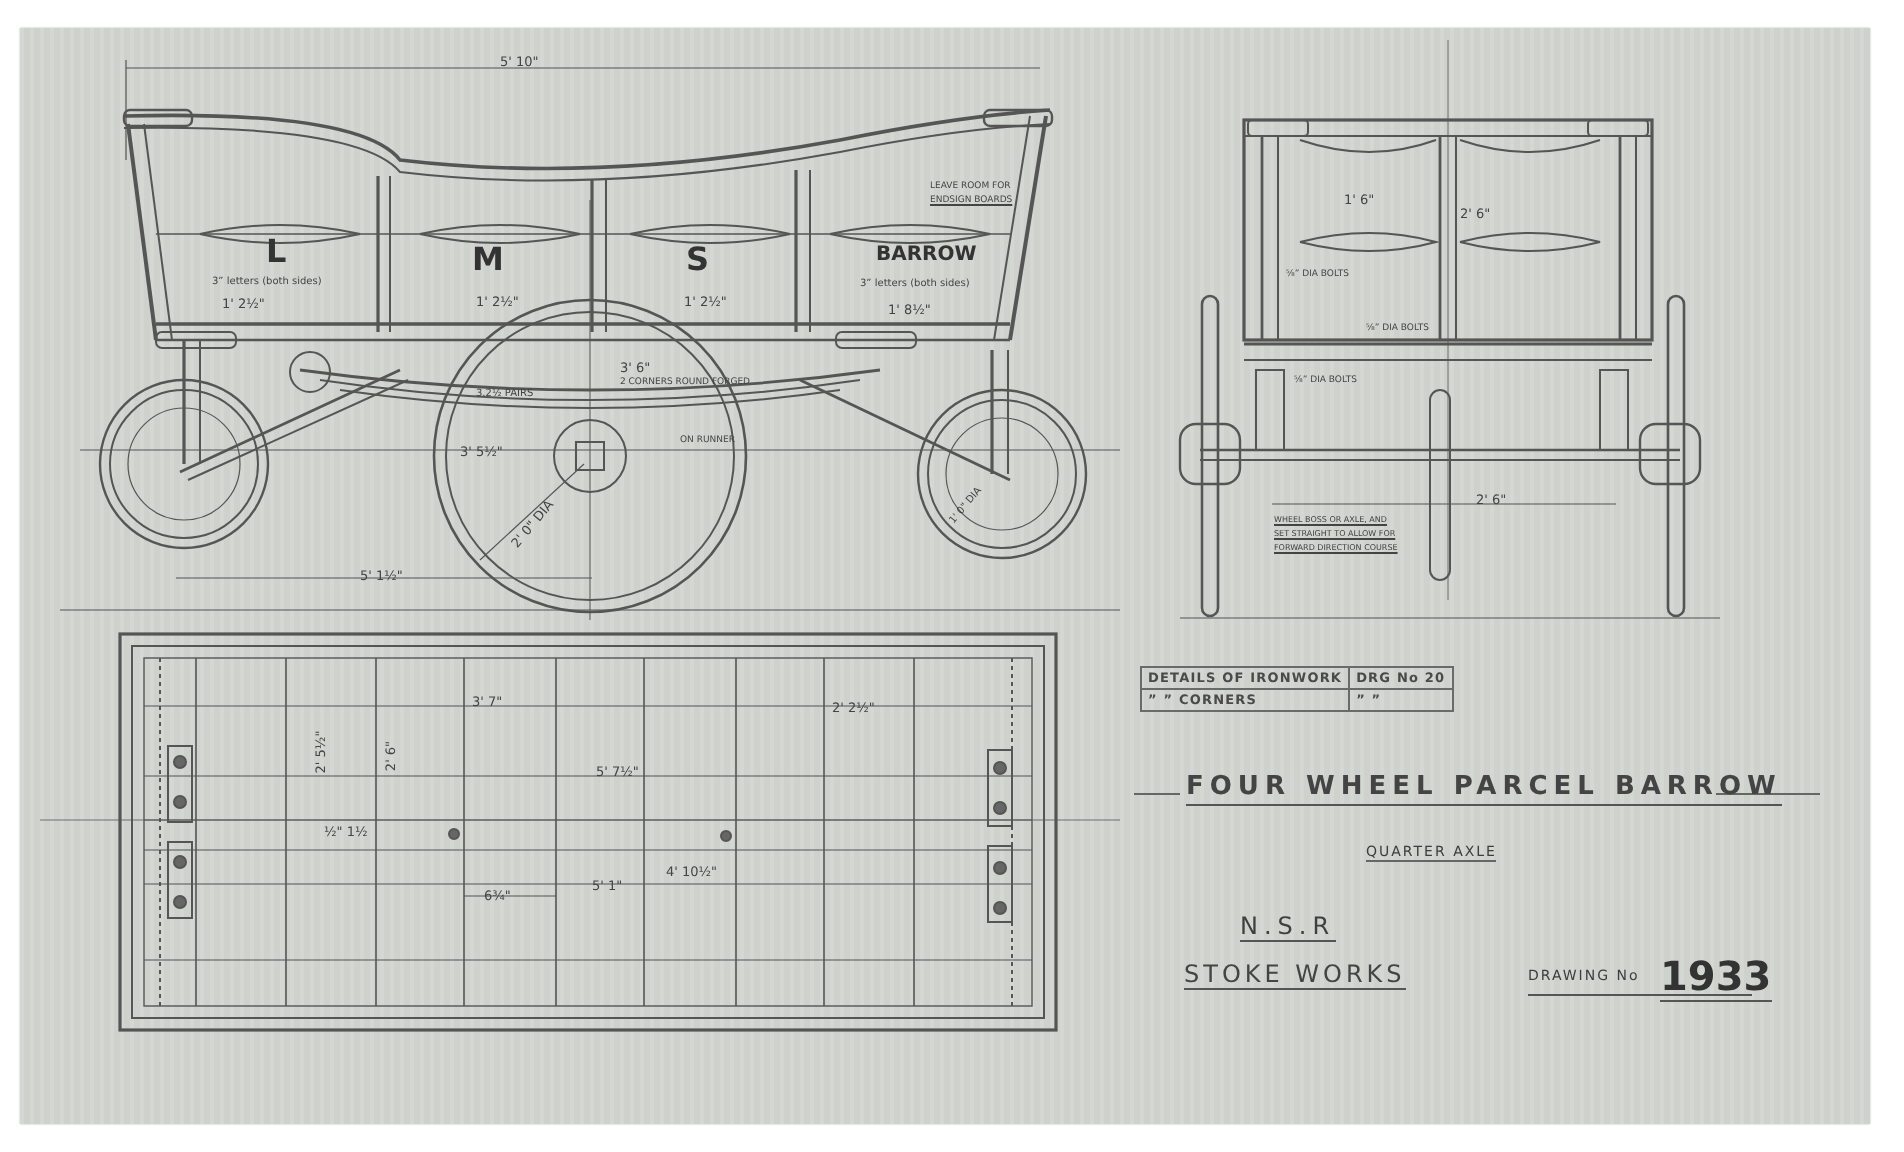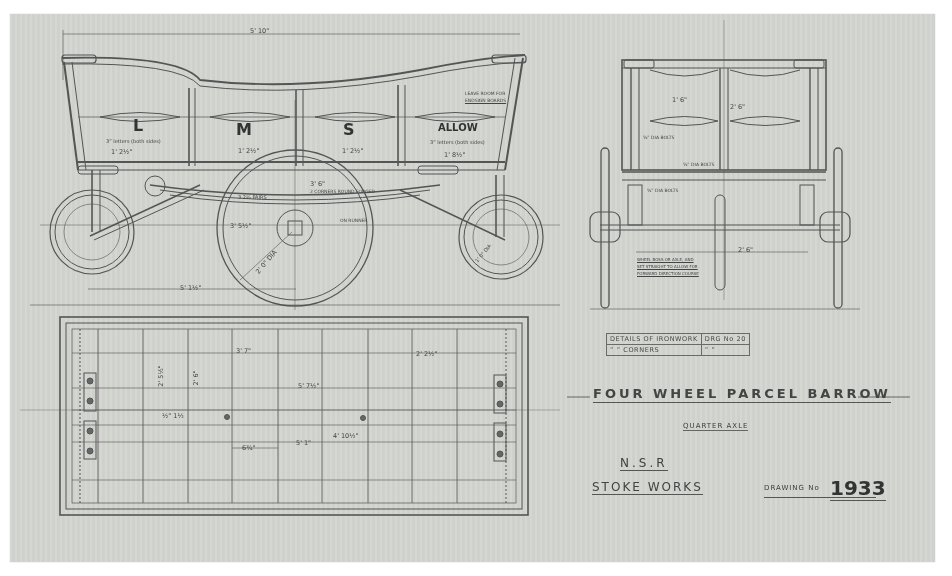--- a/index.html
+++ b/index.html
@@ -10,21 +10,21 @@
   svg.draw{position:absolute;left:0;top:0;}
   .txt{position:absolute;color:#3c3e3b;white-space:nowrap;}
   .stencil{font-family:"DejaVu Sans",sans-serif;letter-spacing:2px;}
   .title{left:593px;top:386px;font-size:13px;letter-spacing:3px;border-bottom:1.5px solid #555;padding-bottom:1px;font-weight:bold;color:#444;text-align:right;}
   .quarter{left:683px;top:422px;font-size:7px;letter-spacing:1px;border-bottom:1px solid #666;}
   .nsr{left:620px;top:456px;font-size:12px;letter-spacing:3px;border-bottom:1.5px solid #555;color:#3e403d;}
   .stoke{left:592px;top:480px;font-size:12px;letter-spacing:2px;border-bottom:1.5px solid #555;font-weight:normal;color:#444;}
   .drawing-label{left:764px;top:484px;font-size:7px;letter-spacing:1px;}
   .drawing-num{left:830px;top:476px;font-size:20px;font-weight:bold;color:#333;border-bottom:1.5px solid #555;}
   .drawing-underline{position:absolute;left:764px;top:497px;width:112px;height:0;border-top:1.5px solid #555;}
-  .tbl{position:absolute;left:606px;top:333px;border-collapse:collapse;font-size:6.5px;color:#4a4a4a;letter-spacing:0.6px;}
+  .tbl{position:absolute;left:570px;top:333px;border-collapse:collapse;font-size:6.5px;color:#4a4a4a;letter-spacing:0.6px;font-weight:bold;}
   .tbl td{border:1px solid #6a6a6a;padding:1px 3px;height:8px;}
   .side-letter{font-size:16px;font-weight:bold;color:#333;}
   .small{font-size:6px;color:#444;}
   .dim{font-size:6.5px;color:#444;}
 </style>
 </head>
 <body>
 
 <div class="paper"></div>
 
@@ -176,21 +176,21 @@
   </g>
 
   <line x1="567" y1="397" x2="590" y2="397" stroke="#666" stroke-width="1"></line>
   <line x1="858" y1="397" x2="910" y2="397" stroke="#666" stroke-width="1"></line>
 </svg>
 
 <div class="txt dim" style="left:250px;top:27px;">5' 10"</div>
 <div class="txt side-letter" style="left:133px;top:116px;">L</div>
 <div class="txt side-letter" style="left:236px;top:120px;">M</div>
 <div class="txt side-letter" style="left:343px;top:120px;">S</div>
-<div class="txt" style="left:438px;top:122px;font-size:10px;font-weight:bold;color:#333;">ALLOW</div>
+<div class="txt" style="left:438px;top:122px;font-size:10px;font-weight:bold;color:#333;">BARROW</div>
 <div class="txt small" style="left:106px;top:138px;font-size:5px;">3” letters (both sides)</div>
 <div class="txt small" style="left:430px;top:139px;font-size:5px;">3” letters (both sides)</div>
 <div class="txt small" style="left:465px;top:91px;font-size:4.5px;">LEAVE ROOM FOR</div>
 <div class="txt small" style="left:465px;top:98px;font-size:4.5px;text-decoration:underline;">ENDSIGN BOARDS</div>
 <div class="txt dim" style="left:111px;top:148px;">1' 2½"</div>
 <div class="txt dim" style="left:238px;top:147px;">1' 2½"</div>
 <div class="txt dim" style="left:342px;top:147px;">1' 2½"</div>
 <div class="txt dim" style="left:444px;top:151px;">1' 8½"</div>
 <div class="txt small" style="left:238px;top:194px;font-size:5px;">3.2½ PAIRS</div>
 <div class="txt dim" style="left:310px;top:180px;">3' 6"</div>

